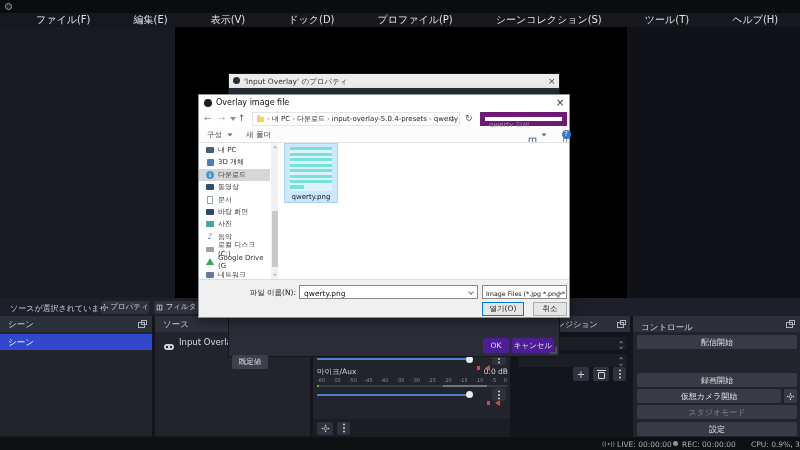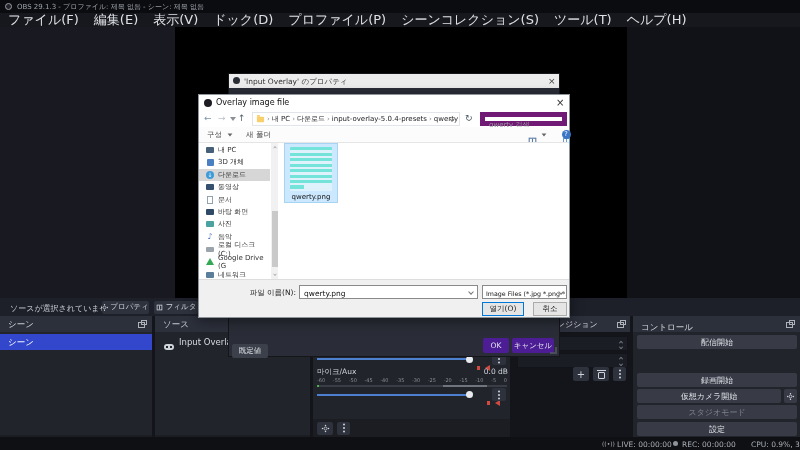--- a/index.html
+++ b/index.html
@@ -25,21 +25,21 @@
   .i-pad{display:inline-block;width:10px;height:6px;background:#cfd3da;border-radius:3px;position:relative;}
   .i-pad::before{content:"";position:absolute;left:2px;top:2px;width:2px;height:2px;background:#22242c;}
   .i-pad::after{content:"";position:absolute;right:2px;top:2px;width:2px;height:2px;background:#22242c;}
   .i-search{display:inline-block;width:5px;height:5px;border:1px solid #777;border-radius:50%;position:relative;}
   .i-search::after{content:"";position:absolute;width:3px;height:1px;background:#777;transform:rotate(45deg);left:3.5px;top:4.5px;}
   .i-folder{display:inline-block;width:9px;height:7px;background:#f7d06b;border-radius:1px;position:relative;}
   .i-folder::before{content:"";position:absolute;top:-2px;left:0;width:4px;height:2px;background:#f7d06b;border-radius:1px 1px 0 0;}
   .i-grip{display:inline-block;width:7px;height:7px;border-right:2px solid #575c68;border-bottom:2px solid #575c68;opacity:.7;}
   .dot{display:inline-block;border-radius:50%;}
   
-  .menu-item{font-size:13px;color:#dde0e5;}
+  .menu-item{font-size:10px;color:#dde0e5;margin-left:28px;}
   .dock-header{background:#2c303b;color:#d6d9de;font-size:8.5px;}
   .dock-body{background:#22242c;}
   .tb-btn{background:#2e323d;border-radius:2px;color:#cfd3da;display:flex;align-items:center;justify-content:center;}
   .ctl-btn{background:#383b46;border-radius:2px;color:#dfe2e7;font-size:8px;display:flex;align-items:center;justify-content:center;}
   .dlg-btn{background:#4c1d95;border-radius:2px;color:#e3e6eb;font-size:7.5px;display:flex;align-items:center;justify-content:center;}
   .darkbox{background:#1b1d24;border:1px solid #121419;}
   
   .fd{background:#fff;border:1px solid #8d949c;box-shadow:0 3px 12px rgba(0,0,0,.45);}
   .fd-side-item{position:absolute;left:0;width:71px;height:12px;display:flex;align-items:center;font-size:7px;color:#333;}
   .fd-side-item .ic{margin-left:7px;margin-right:4px;width:8px;height:8px;display:flex;align-items:center;justify-content:center;flex:none;}
@@ -47,21 +47,20 @@
   .crumb-sep{font-size:7px;color:#888;margin:0 2px;}
   .win-btn{background:#e5e5e5;font-size:7.5px;color:#222;display:flex;align-items:center;justify-content:center;}
 </style>
 </head>
 <body>
 
 <div class="screen">
 
   <div class="abs" style="left:0;top:0;width:800px;height:13px;background:#0b0c0f;">
     <span class="abs dot" style="left:5px;top:3px;width:7px;height:7px;background:#23252b;border:1px solid #9aa0a8;"></span>
-    <span class="abs txt" style="left:17px;top:2px;font-size:7px;color:#9da3ab;">OBS 29.1.3 - プロファイル: 제목 없음 - シーン: 제목 없음</span>
   </div>
 
   <div class="abs" style="left:0;top:13px;width:800px;height:14px;background:#16181d;display:flex;align-items:center;gap:15px;padding-left:8px;">
     <span class="menu-item">ファイル(F)</span>
     <span class="menu-item">編集(E)</span>
     <span class="menu-item">表示(V)</span>
     <span class="menu-item">ドック(D)</span>
     <span class="menu-item">プロファイル(P)</span>
     <span class="menu-item">シーンコレクション(S)</span>
     <span class="menu-item">ツール(T)</span>
@@ -248,21 +247,21 @@
     <span class="abs txt" style="left:682px;top:2.5px;font-size:7.5px;color:#a9aeb6;">REC: 00:00:00</span>
     <span class="abs txt" style="left:751px;top:2.5px;font-size:7.5px;color:#a9aeb6;">CPU: 0.9%, 30.00 fps</span>
   </div>
 
   <div class="abs" style="left:228px;top:73px;width:332px;height:284px;background:#2a2d37;border:1px solid #14161a;z-index:10;">
     <div class="abs" style="left:0;top:0;width:330px;height:14px;background:#ececec;">
       <span class="abs dot" style="left:4px;top:3px;width:7px;height:7px;background:#2a2d35;"></span>
       <span class="abs txt" style="left:15px;top:2.5px;font-size:7.5px;color:#333;">'Input Overlay' のプロパティ</span>
       <span class="abs txt" style="left:319px;top:1.5px;font-size:9px;color:#444;">×</span>
     </div>
-    <div class="dlg-btn abs" style="left:3px;top:270px;width:36px;height:14px;background:#3c404b;">
+    <div class="dlg-btn abs" style="left:3px;top:281px;width:36px;height:14px;background:#3c404b;">
         <span>既定値</span>
       </div>
     <div class="dlg-btn abs" style="left:254px;top:264px;width:26px;height:15px;">
         <span>OK</span>
       </div>
     <div class="dlg-btn abs" style="left:283px;top:264px;width:42px;height:15px;">
         <span>キャンセル</span>
       </div>
     <span class="i-grip abs" style="left:321px;top:273px;"></span>
   </div>

